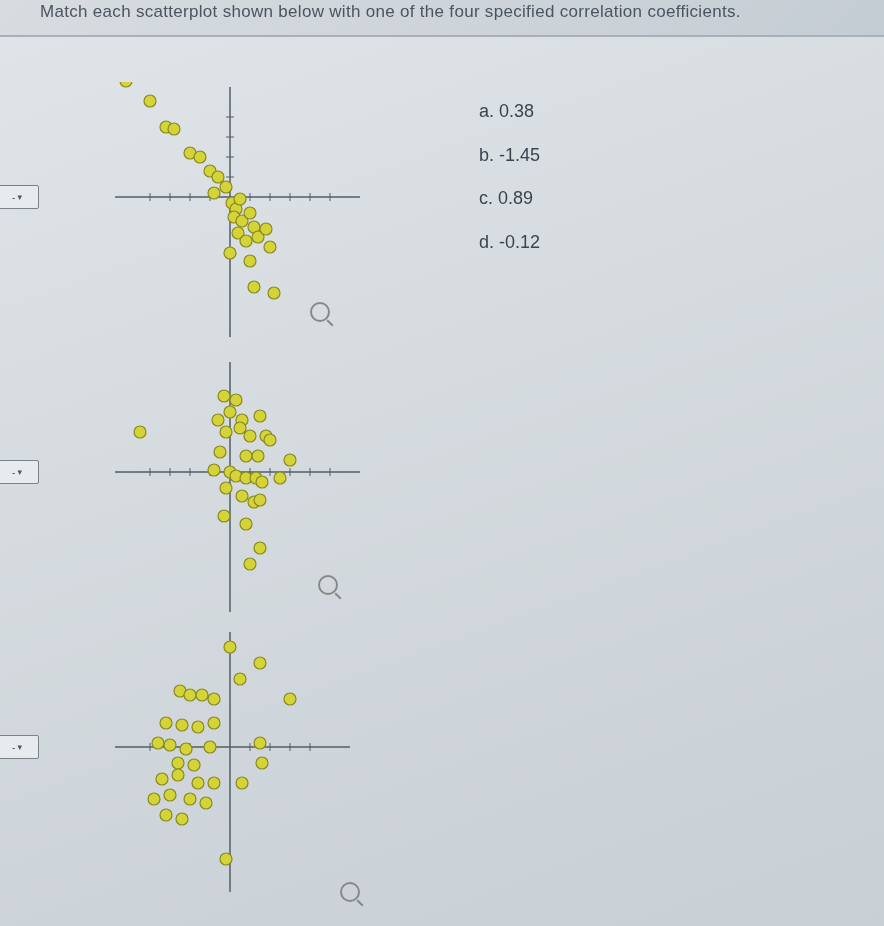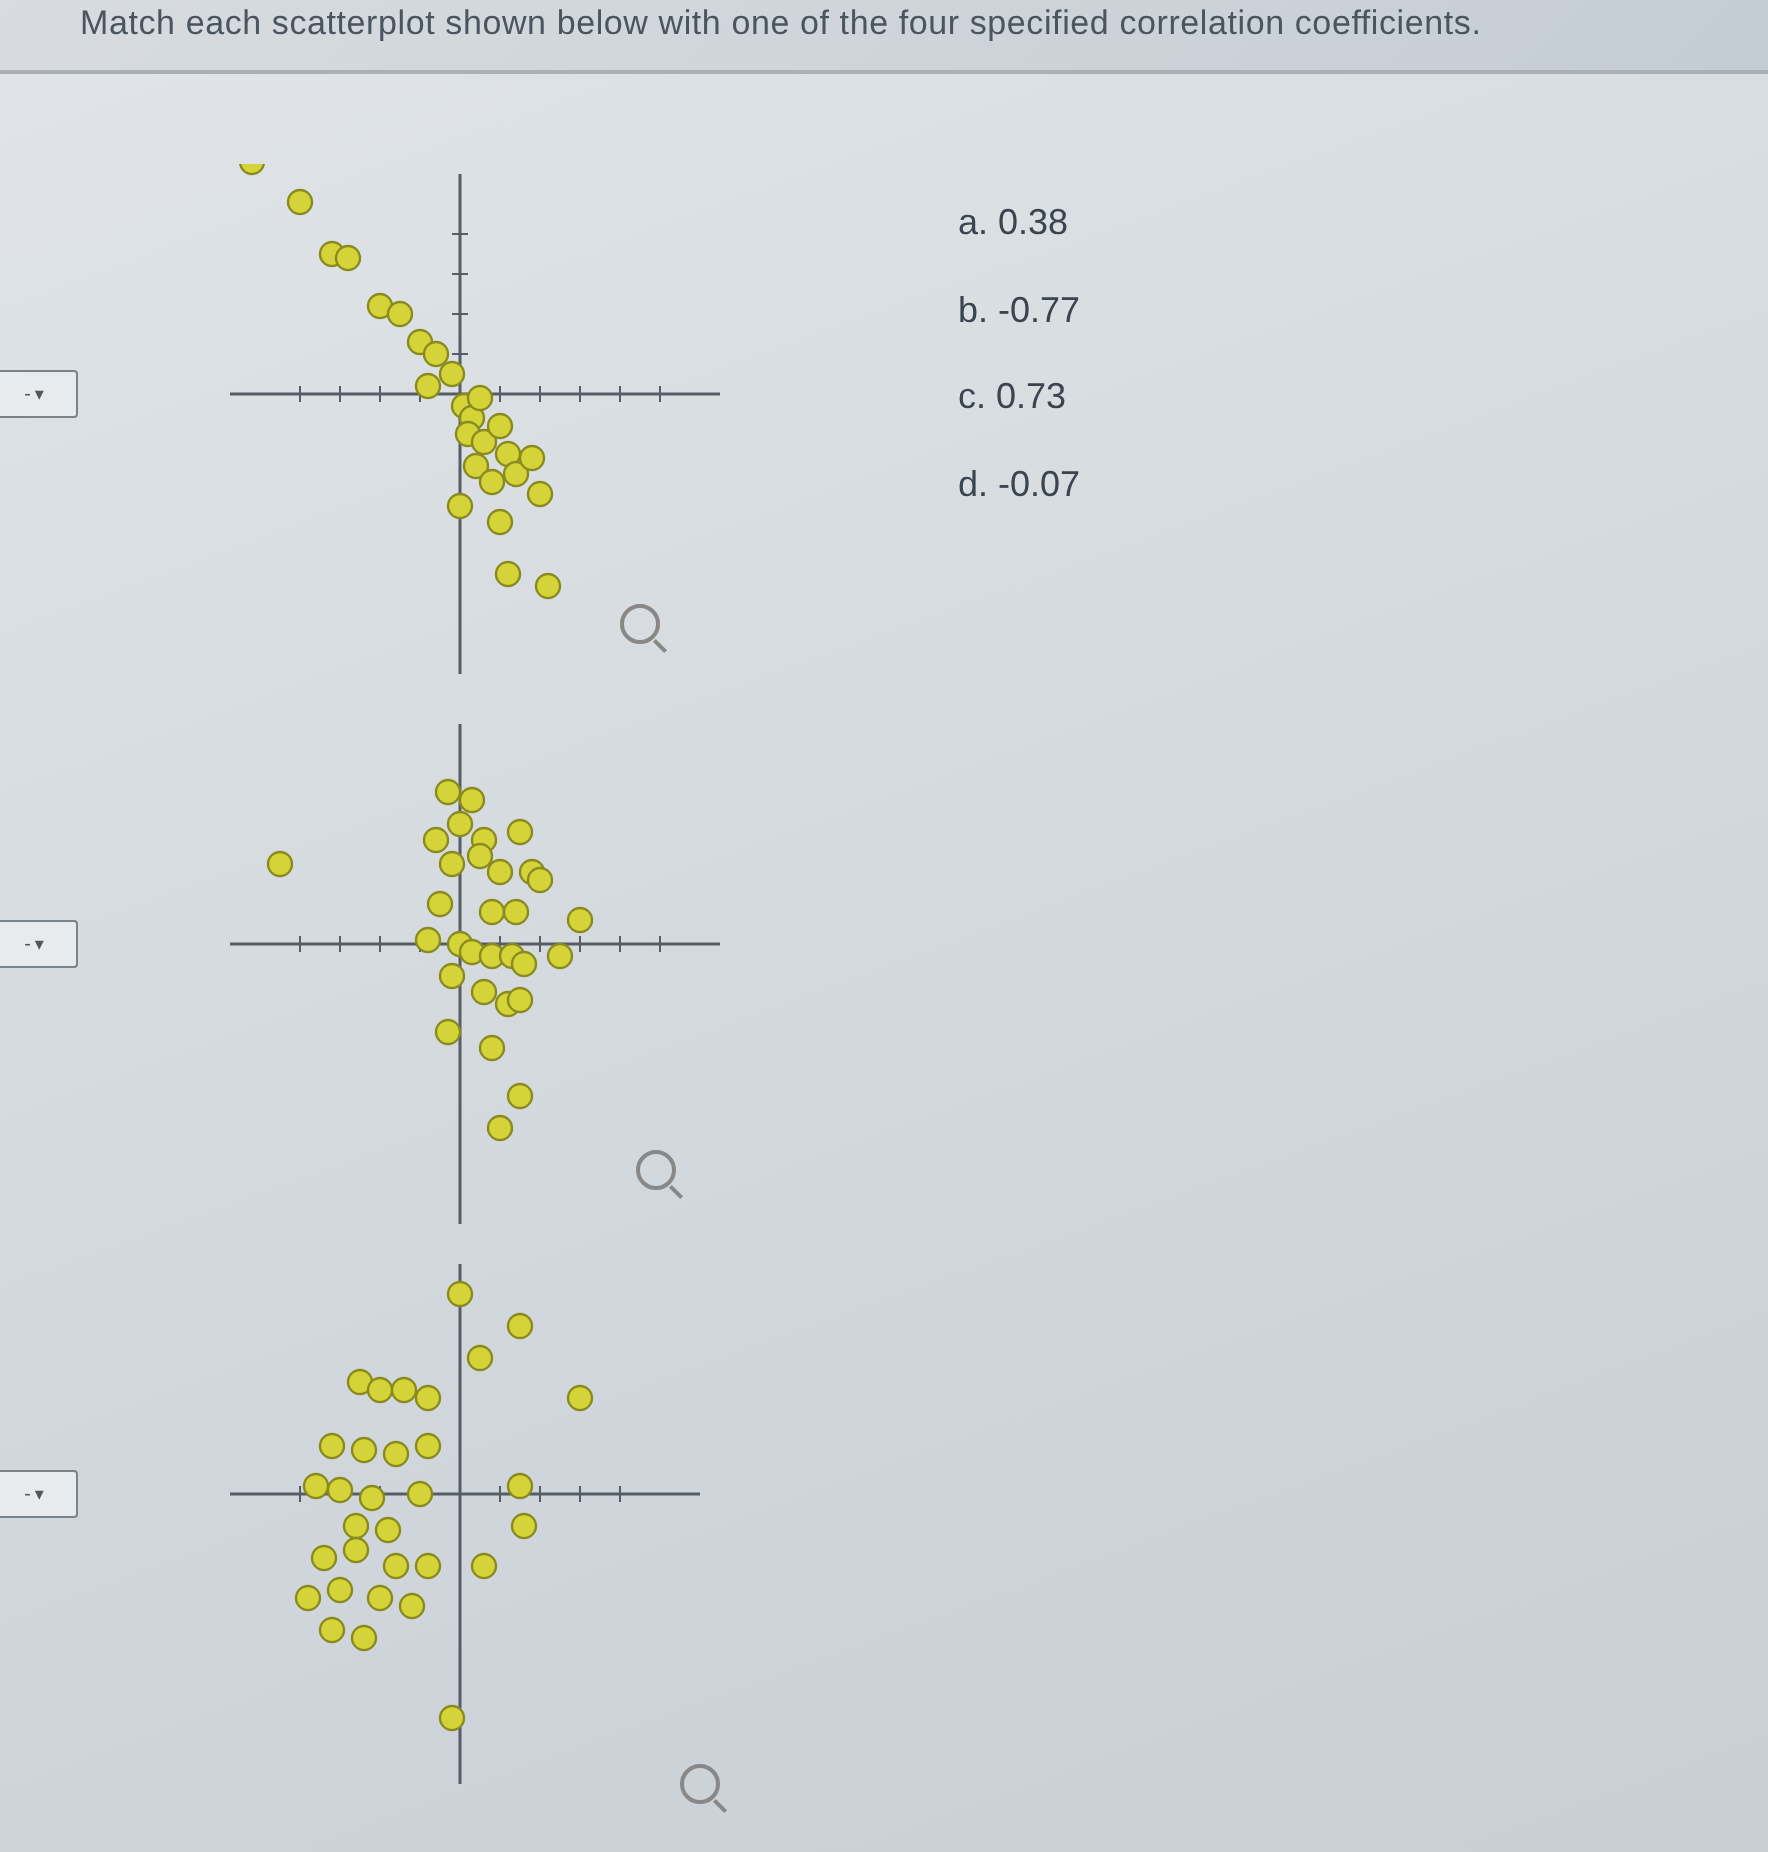--- a/index.html
+++ b/index.html
@@ -105,23 +105,23 @@
 </style>
 </head>
 <body>
 
 <div class="question-text">Match each scatterplot shown below with one of the four specified correlation coefficients.</div>
 
 <div class="content-area">
 
   <div class="answer-options">
     <div class="answer-option">a. 0.38</div>
-    <div class="answer-option">b. -0.77</div>
-    <div class="answer-option">c. 0.73</div>
-    <div class="answer-option">d. -0.07</div>
+    <div class="answer-option">b. -1.45</div>
+    <div class="answer-option">c. 0.89</div>
+    <div class="answer-option">d. -0.12</div>
   </div>
 
   <div class="dropdown drop-1">
       <span>-</span>
     </div>
   <div class="dropdown drop-2">
       <span>-</span>
     </div>
   <div class="dropdown drop-3">
       <span>-</span>

